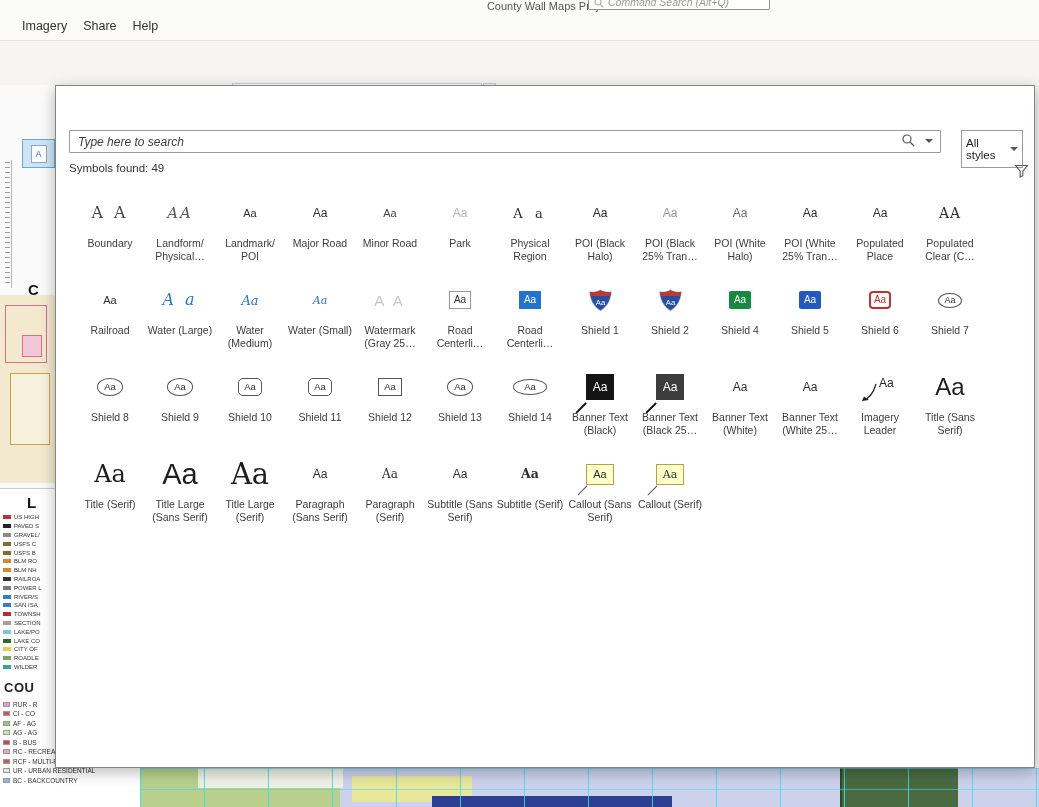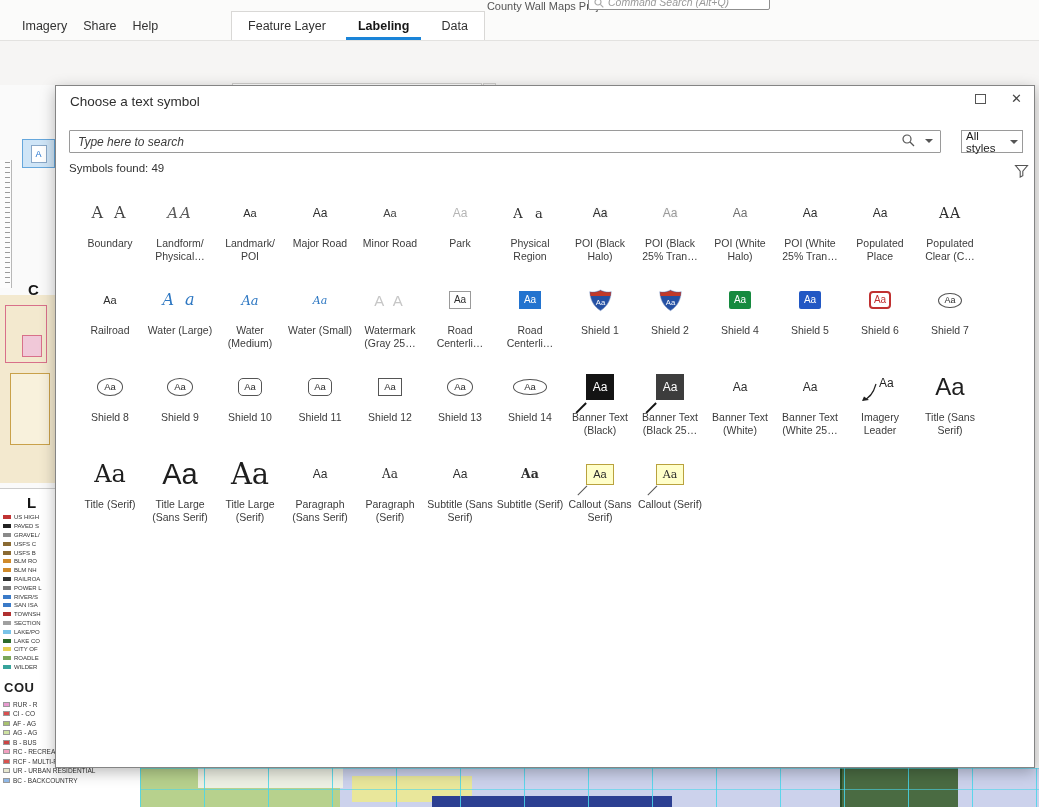--- a/index.html
+++ b/index.html
@@ -88,21 +88,21 @@
   .dlg-title { position:absolute; left:14px; top:8px; font-size:13.5px; color:#2e2e2e; }
   .win-max { position:absolute; right:48px; top:8px; width:11px; height:10px; border:1px solid #555; cursor:pointer; }
   .win-close { position:absolute; right:12px; top:5px; font-size:13px; color:#444; cursor:pointer; }
 
   .search-row { position:absolute; left:13px; right:11px; top:44px; height:23px; display:flex; gap:20px; }
   .search-wrap { position:relative; flex:1; }
   .search-wrap input { width:100%; height:23px; border:1px solid #9a9a9a; border-radius:1px; padding:0 46px 0 8px; font-size:12px; font-family:"Liberation Sans",sans-serif; color:#222; outline:none; }
   .search-wrap input::placeholder { font-style:italic; color:#3c3c3c; opacity:1; }
   .search-mag { position:absolute; right:26px; top:4px; }
   .search-dd { position:absolute; right:8px; top:9px; }
-  .styles-dd { width:62px; height:23px; background:#fff; border:1px solid #9a9a9a; font-size:11.5px; color:#222; display:flex; align-items:center; justify-content:space-between; padding:0 4px; cursor:pointer; }
+  .styles-dd { width:62px; height:38px; background:#fff; border:1px solid #9a9a9a; font-size:11.5px; color:#222; display:flex; align-items:center; justify-content:space-between; padding:0 4px; cursor:pointer; }
 
   .results-row { position:absolute; left:13px; right:13px; top:76px; height:16px; font-size:11.5px; color:#323232; }
   .funnel { position:absolute; right:5px; top:78px; cursor:pointer; }
 
   .dlg-content { position:absolute; left:1px; right:1px; top:98px; bottom:46px; overflow:hidden; background:#fff; }
   .section-hdr { margin:13px 0 4px 14px; font-size:12px; color:#2e2e2e; display:flex; align-items:center; cursor:pointer; }
   .chev { display:inline-block; width:6px; height:6px; border-right:1.4px solid #444; border-bottom:1.4px solid #444; transform:rotate(45deg); margin-right:8px; margin-top:-3px; }
 
   .grid { margin-left:18px; display:grid; grid-template-columns:repeat(13,70px); }
   .sym { width:70px; padding-top:8px; text-align:center; cursor:pointer; }
@@ -163,25 +163,20 @@
 <body>
 
 <div id="app">
 
   <div class="ribbon-top">
     <div class="menu-tabs">
         <span class="menu-tab">Imagery</span>
         <span class="menu-tab">Share</span>
         <span class="menu-tab">Help</span>
       </div>
-    <div class="tabstrip">
-        <span class="rtab">Feature Layer</span>
-        <span class="rtab active">Labeling</span>
-        <span class="rtab">Data</span>
-      </div>
     <div class="app-title">County Wall Maps Project</div>
     <div class="cmd-search">
       <svg class="mag" width="10" height="10" viewBox="0 0 10 10">
           <circle cx="4" cy="4" r="3" fill="none" stroke="#888" stroke-width="1.2"></circle>
           <line x1="6.3" y1="6.3" x2="9.3" y2="9.3" stroke="#888" stroke-width="1.2"></line>
         </svg>
       <span class="cmd-search-text">Command Search (Alt+Q)</span>
     </div>
   </div>
 
@@ -393,25 +388,20 @@
   <div class="bmap">
     <div class="bm-green"></div>
     <div class="bm-white"></div>
     <div class="bm-yellow"></div>
     <div class="bm-dkgreen"></div>
     <div class="bm-blue"></div>
     <div class="bm-grid"></div>
   </div>
 
   <div class="dialog">
-    <div class="dlg-titlebar">
-      <div class="dlg-title">Choose a text symbol</div>
-      <div class="win-max"></div>
-      <div class="win-close">✕</div>
-    </div>
 
     <div class="search-row">
       <div class="search-wrap">
         <input type="text" value="" placeholder="Type here to search" style="">
         <svg class="search-mag" width="13" height="13" viewBox="0 0 13 13">
             <circle cx="5" cy="5" r="4" fill="none" stroke="#555" stroke-width="1.2"></circle>
             <line x1="8" y1="8" x2="12" y2="12" stroke="#555" stroke-width="1.2"></line>
           </svg>
         <span class="search-dd chev-dn"></span>
       </div>

